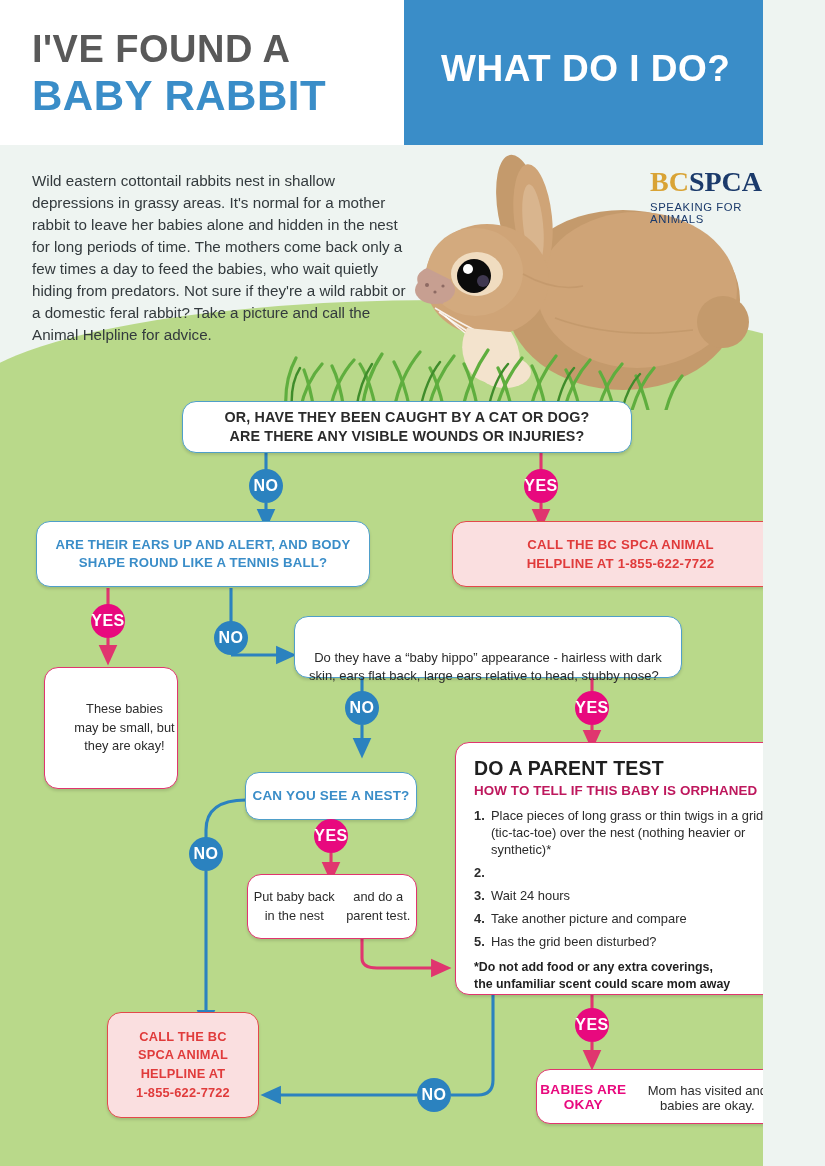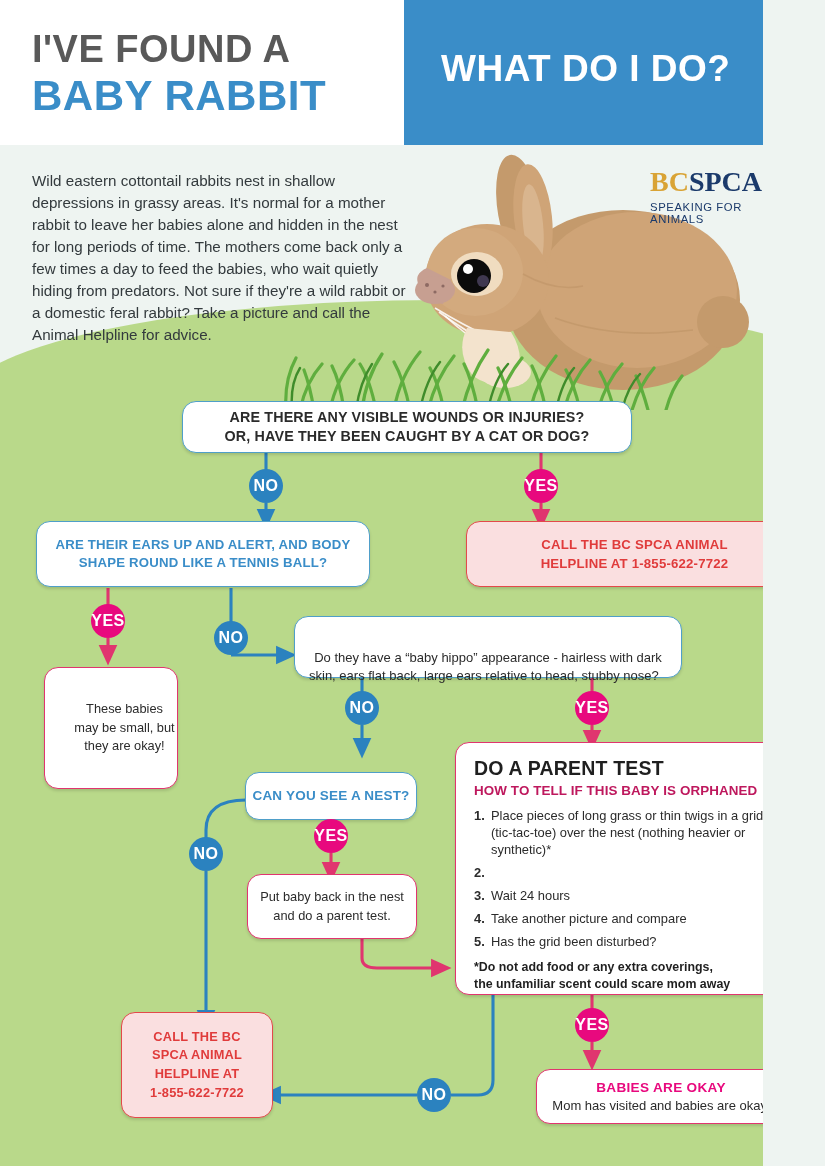--- a/index.html
+++ b/index.html
@@ -40,21 +40,21 @@
 
   
   .rabbit { position:absolute; left:405px; top:140px; width:380px; height:265px; }
   .grass  { position:absolute; left:270px; top:330px; width:420px; height:80px; }
 
   
   .box { position:absolute; background:#ffffff; border-radius:14px; display:flex;
          align-items:center; justify-content:center; text-align:center; }
   .box-b { border:1.6px solid #4f9fc9; }
   .box-p { border:1.6px solid #e0356f; }
-  .box-pink { background:#fadfe0; border:1.6px solid #e24a4a;margin-left:14px; }
+  .box-pink { background:#fadfe0; border:1.6px solid #e24a4a; }
   .shadowbox { box-shadow: 0 2px 3px rgba(0,0,0,0.13); }
 
   .t-dark-bold  { color:#2b2b2b; font-weight:bold; font-size:14.3px; line-height:1.35; letter-spacing:0.15px;}
   .t-blue-bold  { color:#3a8dc8; font-weight:bold; font-size:13.2px; line-height:1.4; letter-spacing:0.2px;}
   .t-red-bold   { color:#e03b3b; font-weight:bold; font-size:13.2px; line-height:1.45; letter-spacing:0.2px;}
   .t-plain      { color:#2b2b2b; font-size:13px; line-height:1.42; }
   .t-plain-c    { color:#2b2b2b; font-size:12.8px; line-height:1.45; }
 
   
   .circle { position:absolute; width:34px; height:34px; border-radius:50%; display:flex;
@@ -216,22 +216,22 @@
 
       <path d="M592,995 L592,1009" stroke="#e0356f"></path>
       <path d="M592,1042 L592,1060" stroke="#e0356f" marker-end="url(#ap)"></path>
 
       <path d="M493,995 L493,1080 Q493,1095 478,1095 L451,1095" stroke="#2b82bf"></path>
       <path d="M417,1095 L271,1095" stroke="#2b82bf" marker-end="url(#ab)"></path>
     </g>
   </svg>
 
   <div class="box box-b shadowbox" style="left:182px; top:401px; width:450px; height:52px; flex-direction:column;">
+    <div class="t-dark-bold">OR, HAVE THEY BEEN CAUGHT BY A CAT OR DOG?</div>
     <div class="t-dark-bold">ARE THERE ANY VISIBLE WOUNDS OR INJURIES?</div>
-    <div class="t-dark-bold">OR, HAVE THEY BEEN CAUGHT BY A CAT OR DOG?</div>
   </div>
 
   <div class="circle c-no" style="left:249px; top:469px;">
     <span>NO</span>
   </div>
   <div class="circle c-yes" style="left:524px; top:469px;">
     <span>YES</span>
   </div>
 
   <div class="box box-b shadowbox" style="left:36px; top:521px; width:334px; height:66px; flex-direction:column;">
@@ -273,21 +273,21 @@
     <div class="t-blue-bold" style="font-size:13.5px;">CAN YOU SEE A NEST?</div>
   </div>
 
   <div class="circle c-no" style="left:189px; top:837px;">
     <span>NO</span>
   </div>
   <div class="circle c-yes" style="left:314px; top:819px;">
     <span>YES</span>
   </div>
 
-  <div class="box box-p shadowbox" style="left:247px; top:874px; width:170px; height:65px; flex-direction:column;">
+  <div class="box box-p shadowbox" style="left:247px; top:874px; width:170px; height:65px; flex-direction:row;">
     <div class="t-plain-c">Put baby back in the nest</div>
     <div class="t-plain-c">and do a parent test.</div>
   </div>
 
   <div class="pt-wrap shadowbox">
     <div class="pt-title">DO A PARENT TEST</div>
     <div class="pt-sub">HOW TO TELL IF THIS BABY IS ORPHANED</div>
     <div class="pt-list">
       <div class="pt-item">
         <span class="pt-num">1.</span>
@@ -320,18 +320,18 @@
     <span>NO</span>
   </div>
 
   <div class="box box-pink shadowbox" style="left:107px; top:1012px; width:152px; height:106px; flex-direction:column;">
     <div class="t-red-bold" style="font-size:12.8px;">CALL THE BC</div>
     <div class="t-red-bold" style="font-size:12.8px;">SPCA ANIMAL</div>
     <div class="t-red-bold" style="font-size:12.8px;">HELPLINE AT</div>
     <div class="t-red-bold" style="font-size:12.8px;">1-855-622-7722</div>
   </div>
 
-  <div class="box box-p shadowbox" style="left:536px; top:1069px; width:250px; height:55px; flex-direction:column;">
+  <div class="box box-p shadowbox" style="left:536px; top:1069px; width:250px; height:55px; flex-direction:row;">
     <div class="babies-t">BABIES ARE OKAY</div>
     <div class="babies-s">Mom has visited and babies are okay.</div>
   </div>
 
 </div>
 
 </body></html>

